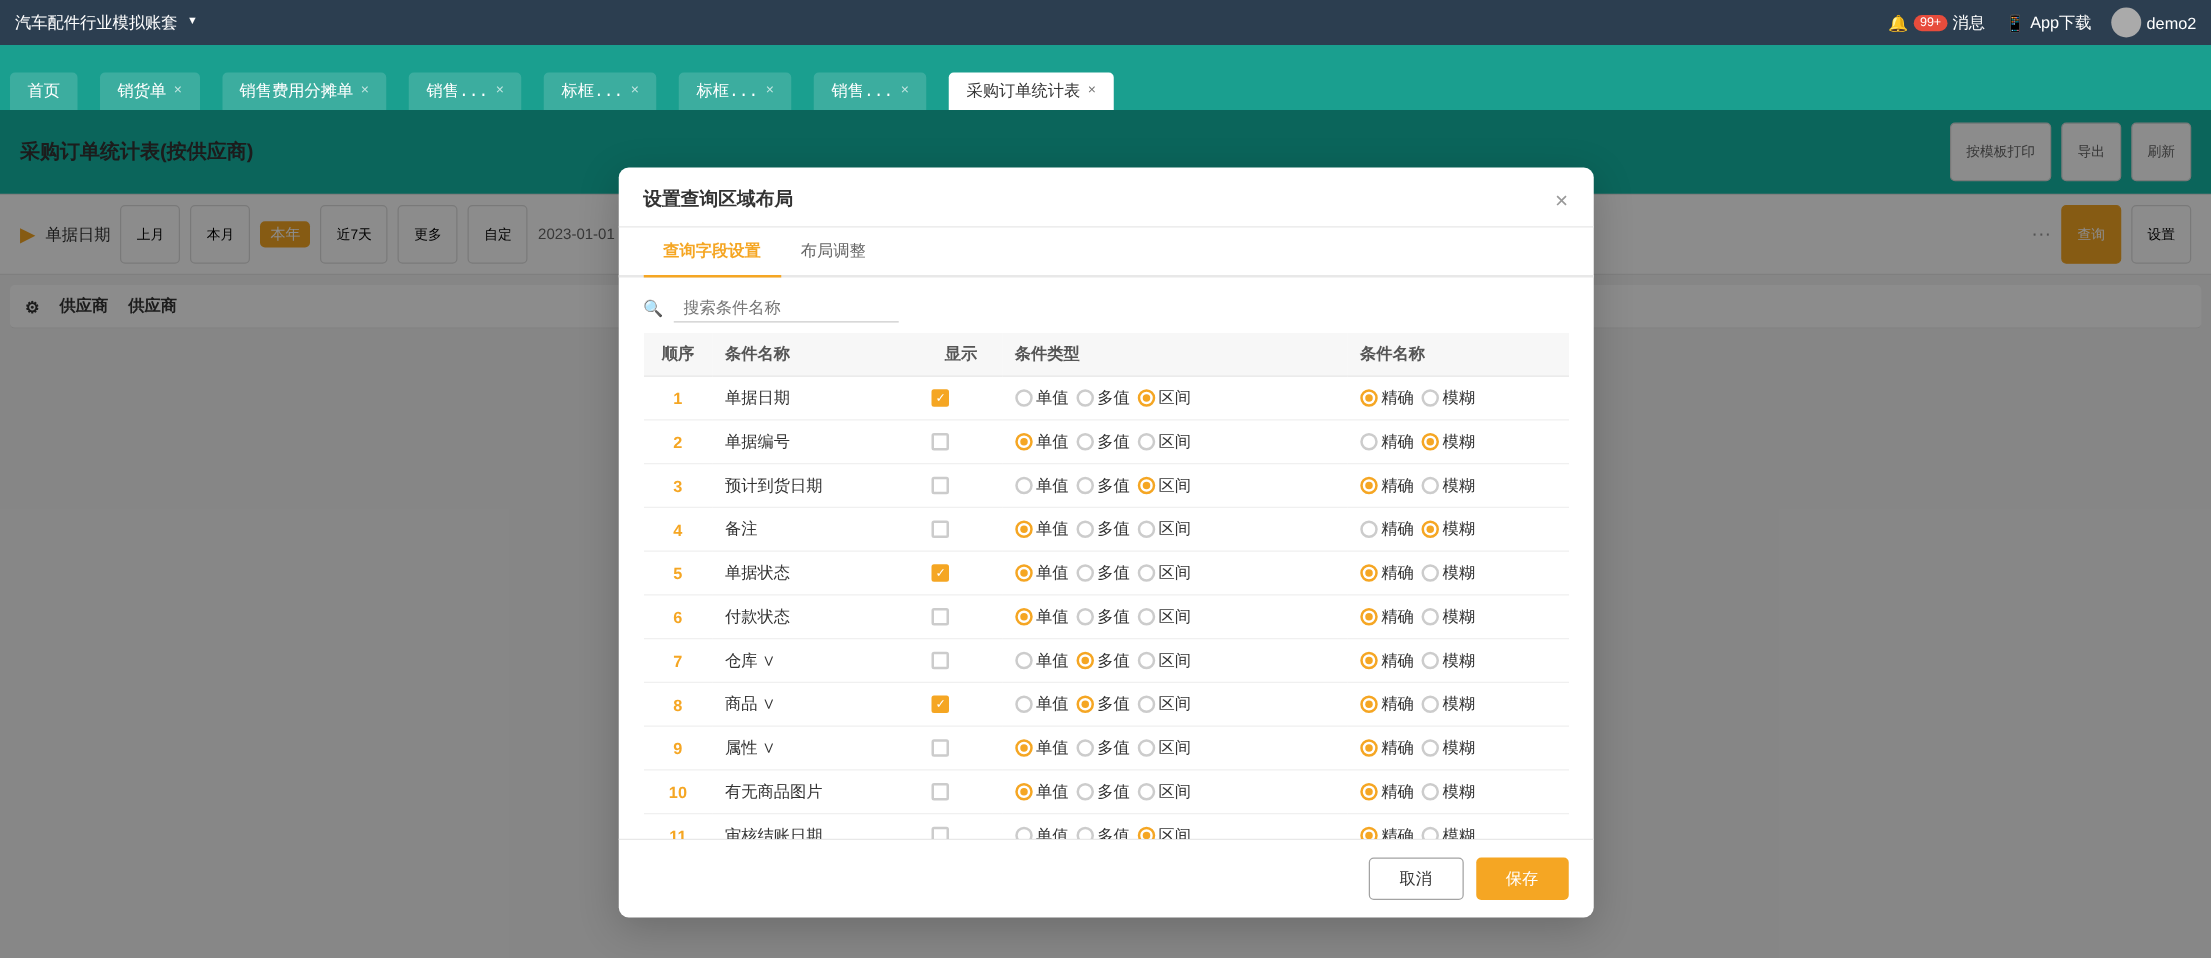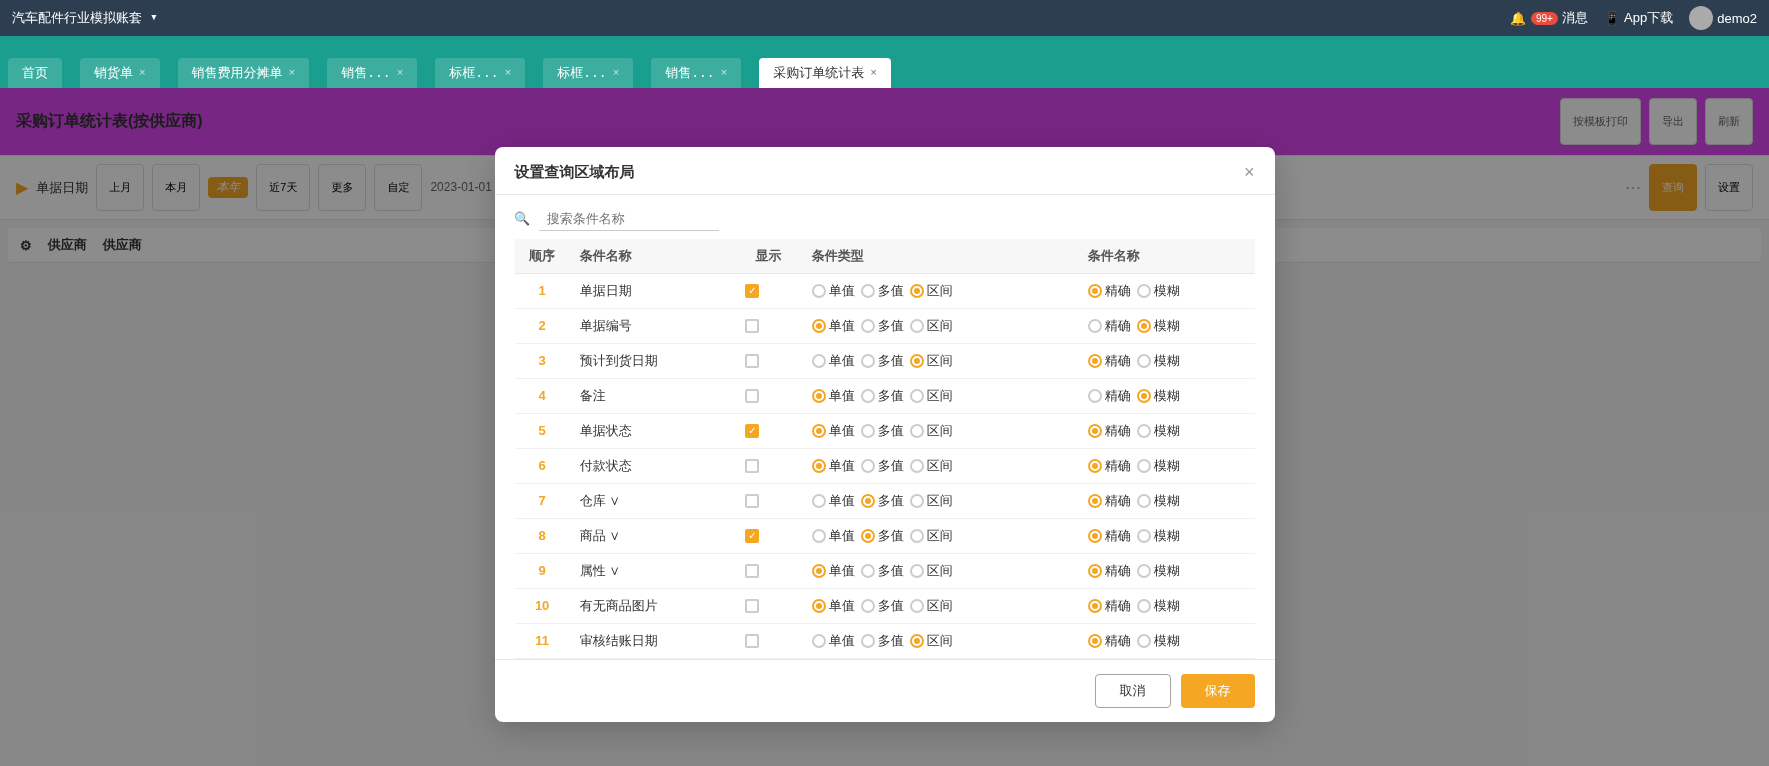--- a/index.html
+++ b/index.html
@@ -45,21 +45,21 @@
 
     
     .content-area {
       height: calc(766px - 36px - 38px);
       position: relative;
       background: #f5f5f5;
     }
 
     
     .page-header {
-      background: #d946ef;
+      background: #14b8a6;
       padding: 10px 16px;
       display: flex;
       align-items: center;
       justify-content: space-between;
       border-bottom: 1px solid #e8e8e8;
     }
     .page-title { font-size: 16px; font-weight: bold; color: #333; }
     .header-actions { display: flex; align-items: center; gap: 8px; }
     .btn { padding: 15px 12px; border-radius: 4px; border: 1px solid #ddd; cursor: pointer; font-size: 11px; background: #fff; }
     .btn-orange { background: #f5a623; color: #fff; border-color: #f5a623; }
@@ -67,21 +67,21 @@
 
     
     .filter-bar {
       background: #fff;
       padding: 8px 16px;
       display: flex;
       align-items: center;
       gap: 8px;
       border-bottom: 1px solid #e8e8e8;
     }
-    .filter-tag { background: #f5a623; color: #fff; border-radius: 4px; padding: 2px 8px; font-size: 12px; font-style: italic; }
+    .filter-tag { background: #f5a623; color: #fff; border-radius: 4px; padding: 2px 8px; font-size: 12px; }
     .filter-date { color: #666; font-size: 12px; }
 
     
     .table-header {
       background: #fff;
       margin: 8px;
       border-radius: 4px;
       padding: 8px 12px;
       display: flex;
       align-items: center;
@@ -336,20 +336,28 @@
   </div>
 
   <div class="overlay">
     <div class="dialog">
 
       <div class="dialog-header">
         <span class="dialog-title">设置查询区域布局</span>
         <span class="dialog-close">×</span>
       </div>
 
+      <div class="dialog-tabs">
+        <div class="dialog-tab active">
+          <span>查询字段设置</span>
+        </div>
+        <div class="dialog-tab">
+          <span>布局调整</span>
+        </div>
+      </div>
 
       <div class="dialog-search">
         <span style="color:#999;">🔍</span>
         <input type="text" class="search-input" placeholder="搜索条件名称" style="">
       </div>
 
       <div class="dialog-table-wrap scrollbar-thin">
         <table class="dialog-table">
           <thead>
             <tr>

